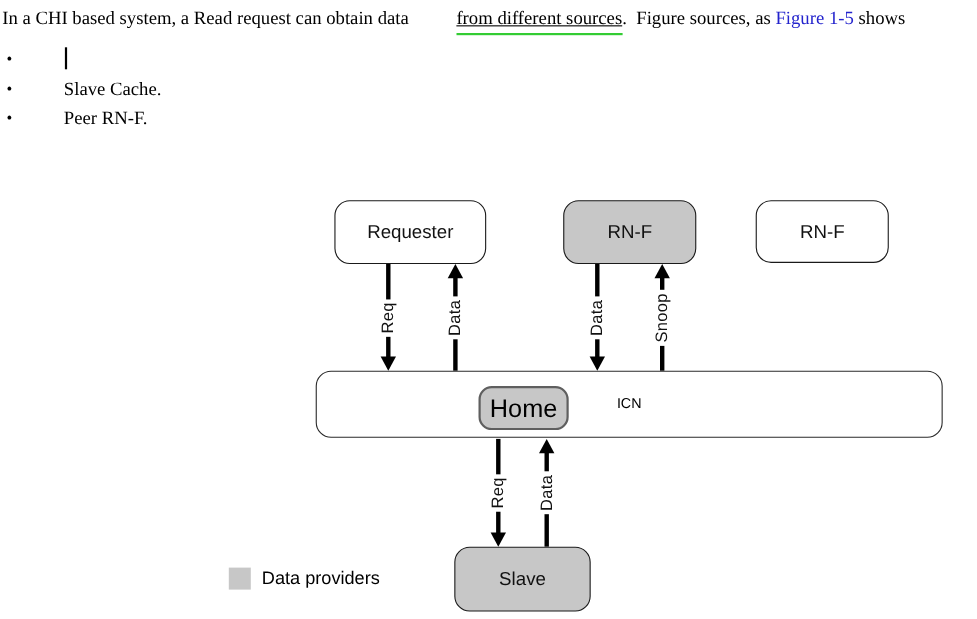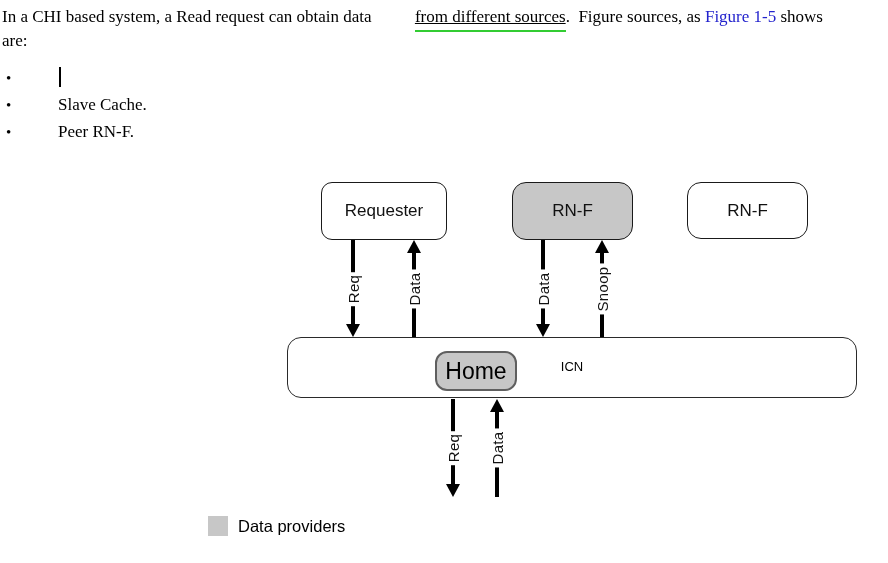--- a/index.html
+++ b/index.html
@@ -60,21 +60,20 @@
   .legend-swatch { position:absolute; left:208px; top:516px; width:20px; height:20px; background:var(--gray,#c7c7c7); }
   .legend-label  { position:absolute; left:238px; top:517px; font-size:16.5px; font-family:"Liberation Sans", sans-serif; }
 </style>
 </head>
 <body>
 
 <div class="page">
 
   <div class="doc">
     <div class="pline"><span>In a CHI based system, a Read request can obtain data </span><span class="u-green">from different sources</span><span>.  Figure sources, as </span><span class="xref">Figure 1-5</span><span> shows</span></div>
-    <div class="pline">are:</div>
 
     <div class="bullets">
       <div class="bullet-row">
         <span class="bullet-glyph">•</span>
         <span class="bullet-text"><span class="caret"></span></span>
       </div>
       <div class="bullet-row">
         <span class="bullet-glyph">•</span>
         <span class="bullet-text">Slave Cache.</span>
       </div>
@@ -84,24 +83,25 @@
       </div>
     </div>
   </div>
 
   <div class="dg">
 
     <div class="icn-box"></div>
     <div class="icn-label">ICN</div>
     <div class="home-box">Home</div>
 
-    <div class="node" style="left:321px; top:182px; width:126px; height:58px;border-radius:11px;">Requester</div>
+    <div class="node" style="left:304px; top:182px; width:138px; height:58px;">Requester</div>
     <div class="node provider" style="left:512px; top:182px; width:121px; height:58px;">RN-F</div>
     <div class="node" style="left:687px; top:182px; width:121px; height:57px;">RN-F</div>
 
+    <div class="node provider" style="left:413px; top:497px; width:124px; height:59px;">Slave</div>
 
     <div class="arrow down" style="left:345px; top:240px; height:97px;">
       <div class="shaft"></div>
       <div class="head"></div>
       <span class="alabel">Req</span>
     </div>
     <div class="arrow up" style="left:406px; top:240px; height:97px;">
       <div class="shaft"></div>
       <div class="head"></div>
       <span class="alabel">Data</span>

